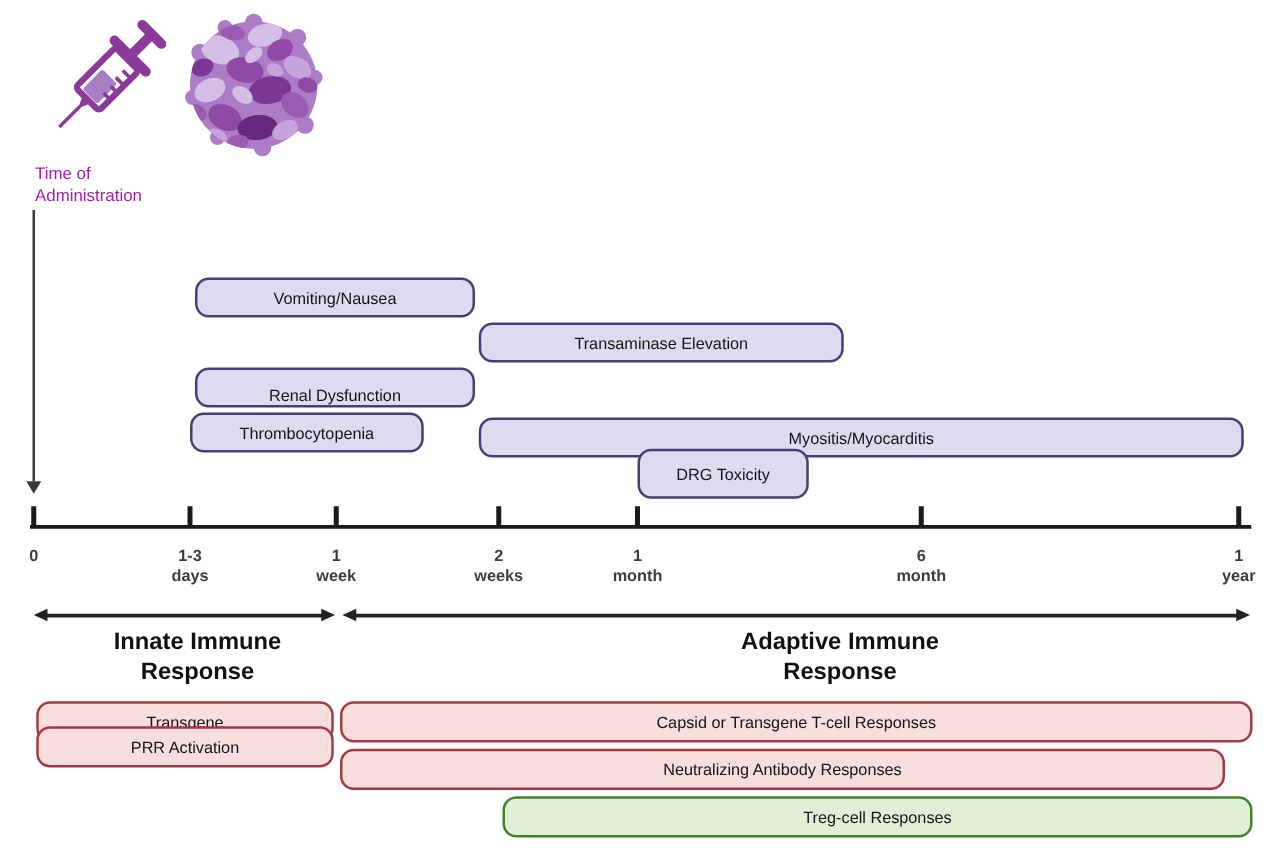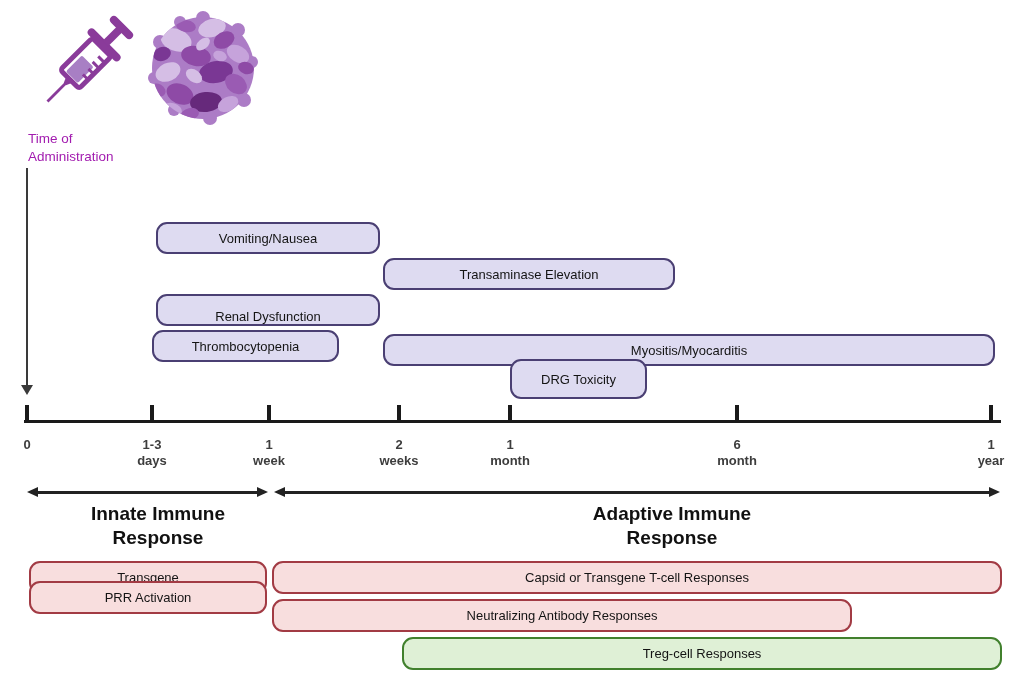--- a/index.html
+++ b/index.html
@@ -31,21 +31,21 @@
   #b-vomiting      {left:156px;top:222px;width:224px;height:32px;}
   #b-tma           {left:156px;top:258px;width:224px;height:32px;}
   #b-transaminase  {left:383px;top:258px;width:292px;height:32px;text-align:right;}
   #b-renal         {left:156px;top:294px;width:224px;height:32px;align-items:flex-end;}
   #b-myositis      {left:383px;top:294px;width:612px;height:32px;margin-top:40px;}
   #b-thrombo       {left:152px;top:330px;width:187px;height:32px;}
   #b-drg           {left:510px;top:330px;width:137px;height:40px;margin-top:29px;}
   #b-complement    {left:29px; top:561px;width:238px;height:33px;}
   #b-capsid-tcell  {left:272px;top:561px;width:730px;height:33px;}
   #b-prr           {left:29px; top:581px;width:238px;height:33px;text-align:right;}
-  #b-nab           {left:272px;top:599px;width:580px;height:33px;}
+  #b-nab           {left:272px;top:599px;width:708px;height:33px;}
   #b-treg          {left:402px;top:637px;width:600px;height:33px;}
   
   #axis-line{position:absolute;left:24px;top:420px;width:977px;height:3px;background:#1a1a1a;}
   .tick{position:absolute;top:405px;width:4px;height:16px;background:#1a1a1a;}
   .ticklabel{
     position:absolute;top:437px;transform:translateX(-50%);text-align:center;
     font-size:13px;font-weight:bold;color:#3d3d3d;line-height:1.2;
   }
   .ticklabel span{display:block;}
   

